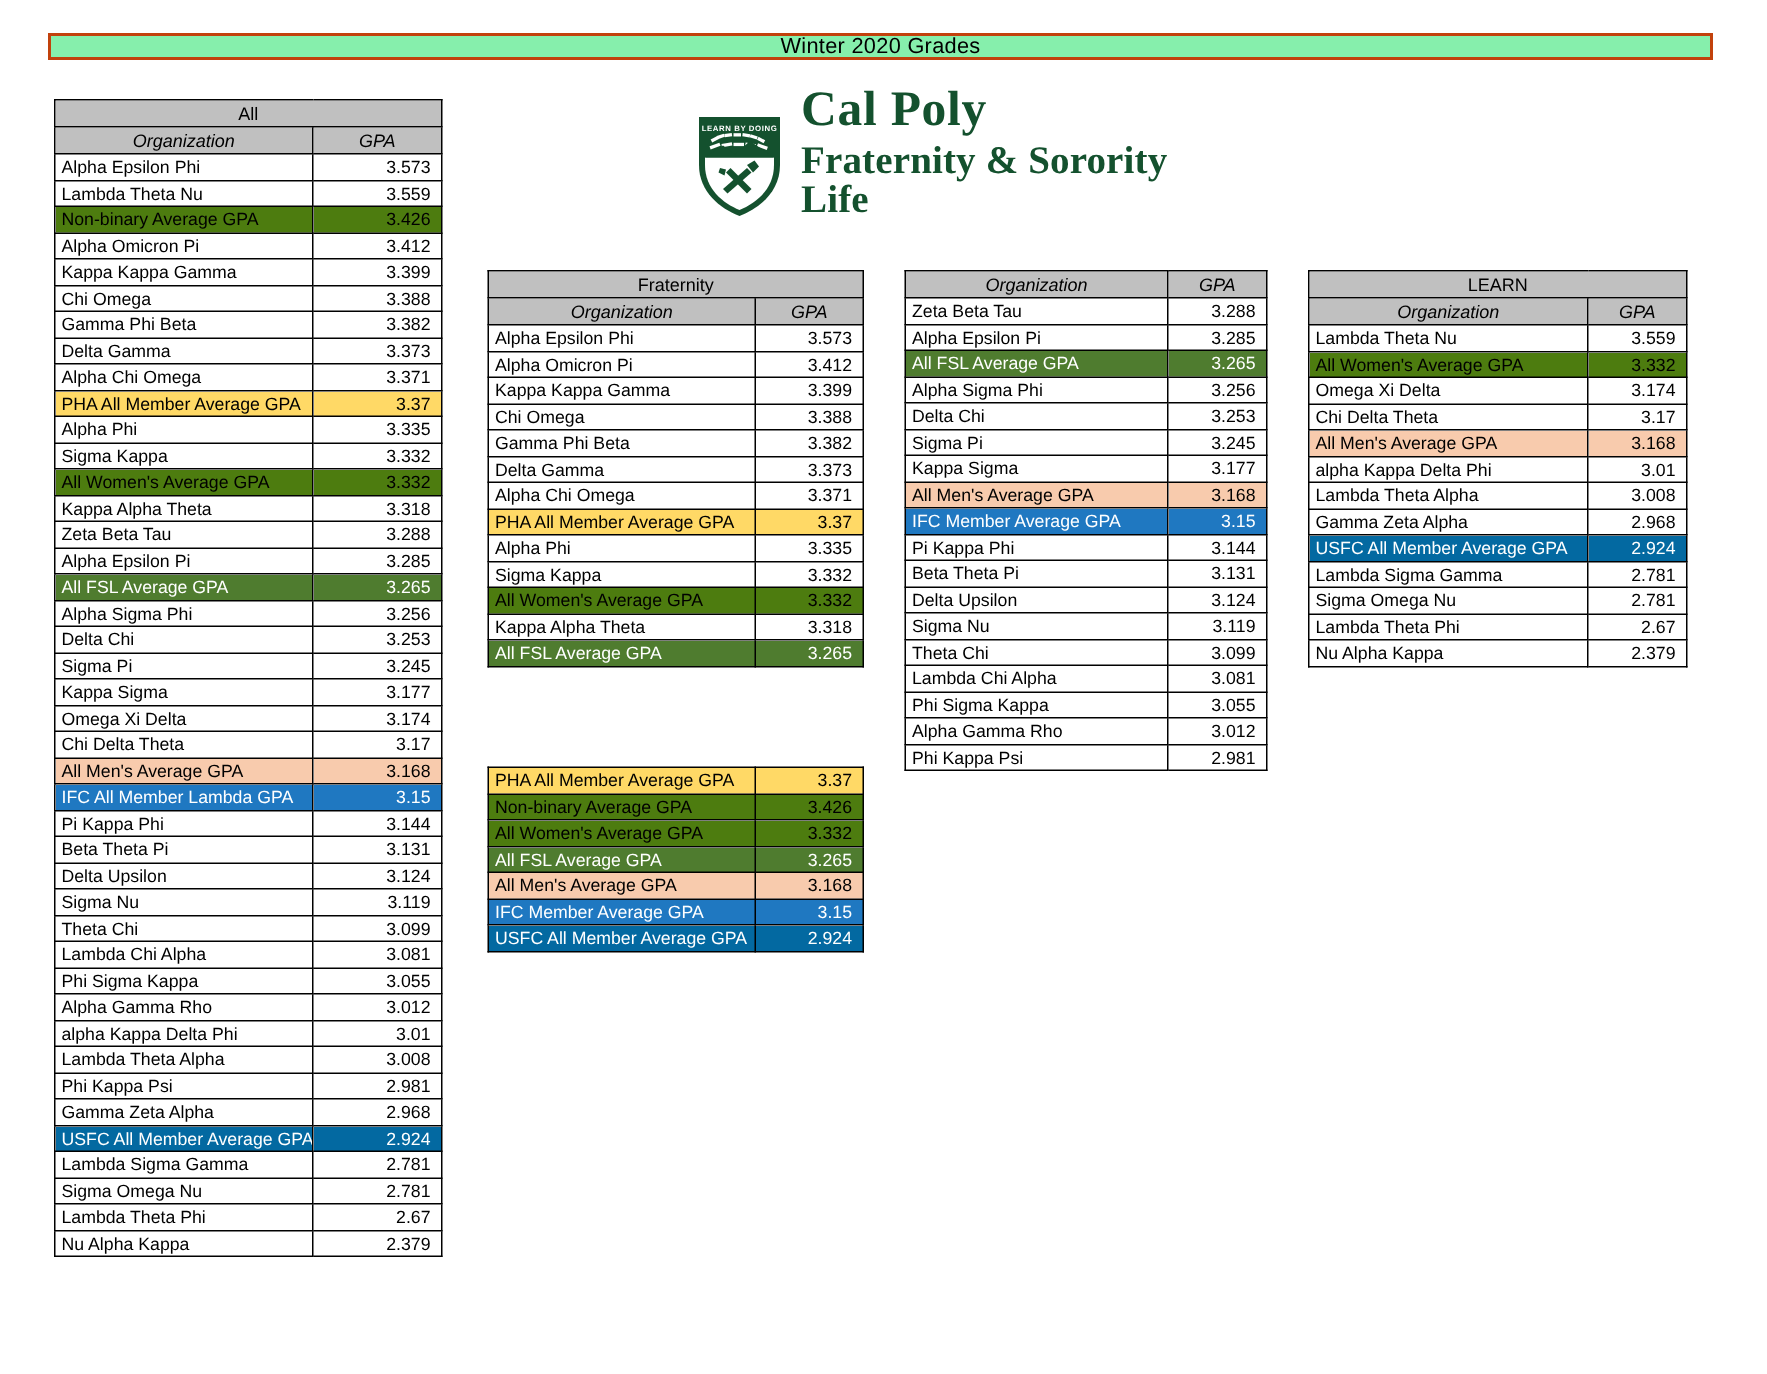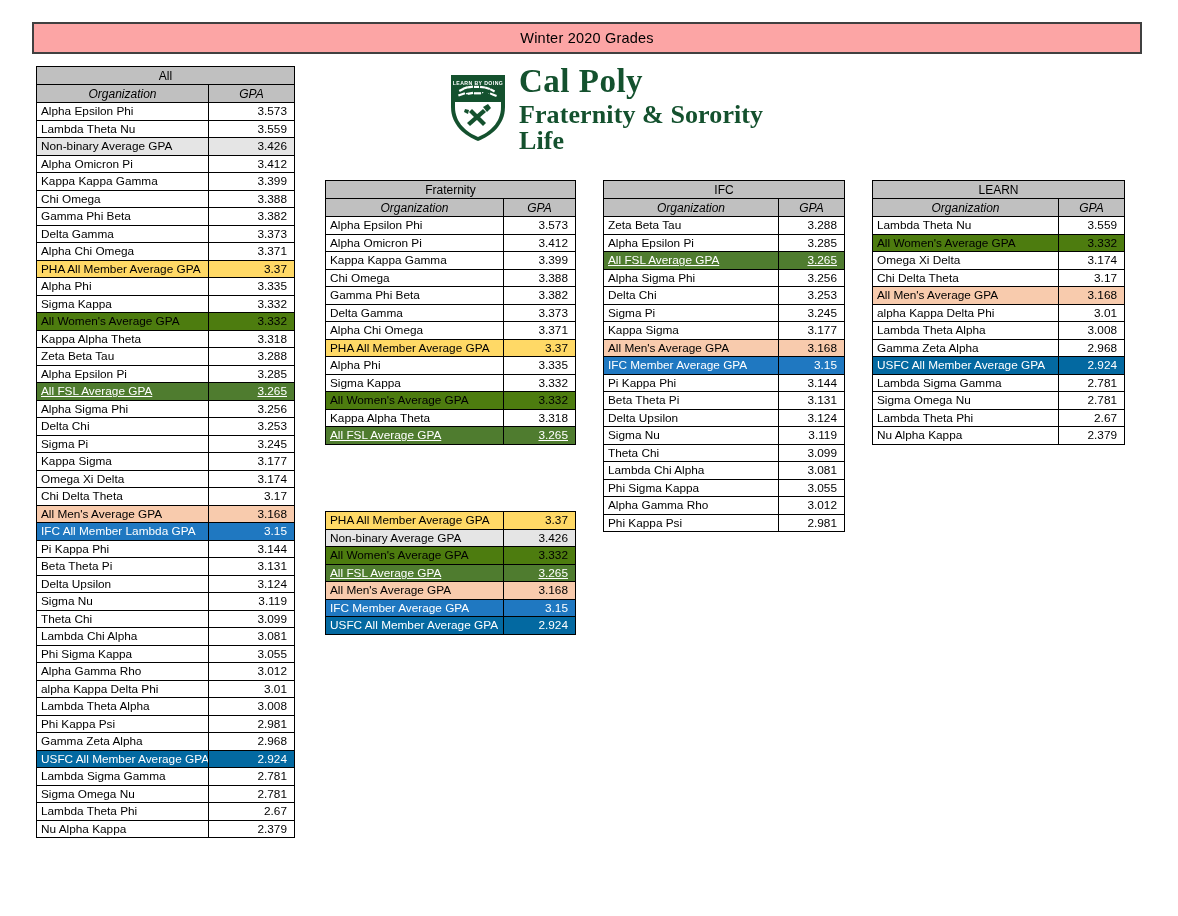--- a/index.html
+++ b/index.html
@@ -15,43 +15,43 @@
     color: #000000;
     overflow: hidden;
   }
 
   
   #title-banner {
     position: absolute;
     left: 32px;
     top: 22px;
     width: 1110px;
-    height: 32px;
-    border: 2px solid #404040;
+    height: 18px;
+    border: 2px solid #c2410c;
     box-sizing: border-box;
     display: flex;
     align-items: center;
     justify-content: center;
-    background: #fca5a5;
+    background: #86efac;
   }
   #title-banner .title-text {
     font-size: 14.5px;
     letter-spacing: 0.2px;
     color: #000000;
   }
 
   
   #logo-block {
     position: absolute;
-    left: 449px;
+    left: 464px;
     top: 70px;
     width: 340px;
     height: 76px;
     display: flex;
-    align-items: center;
+    align-items: flex-end;
   }
   #logo-shield {
     width: 58px;
     height: 70px;
     flex: 0 0 auto;
     margin-right: 12px;
   }
   #logo-words {
     display: flex;
     flex-direction: column;
@@ -106,23 +106,23 @@
     font-size: 12px;
     height: 18px;
     margin-top: 36px;
   }
   .gpa-table .col-head.gpa-col { text-align: center; }
   .gpa-table td.org { text-align: left; }
   .gpa-table td.gpa { text-align: right; padding-right: 7px; }
 
   
   .hl-gold  { background: #FFD966; }
-  .hl-blue  { background: #e5e5e5; }
+  .hl-blue  { background: #4d7c0f; }
   .hl-pink  { background: #4d7c0f; }
-  .hl-green { background: #4F7C2F; color: #FFFFFF; text-decoration: underline; }
+  .hl-green { background: #4F7C2F; color: #FFFFFF; }
   .hl-peach { background: #F8CBAD; }
   .hl-dkblue{ background: #1F78C1; color: #FFFFFF; }
   .hl-gray  { background: #0369a1; color: #FFFFFF; }
 
   
   #table-all        { left: 36px;  top: 66px;  width: 258px; }
   #table-all col.c1 { width: 172px; }
   #table-all col.c2 { width: 86px; }
 
   #table-pha        { left: 325px; top: 180px; width: 250px; }
@@ -480,23 +480,20 @@
     </tbody>
 </table>
 
 <table class="gpa-table" id="table-ifc">
   <colgroup>
       <col class="c1">
       <col class="c2">
     </colgroup>
   <thead>
     <tr>
-      <th class="tbl-title" colspan="2">IFC</th>
-    </tr>
-    <tr>
       <th class="col-head">Organization</th>
       <th class="col-head gpa-col">GPA</th>
     </tr>
   </thead>
   <tbody>
       <tr>
         <td class="org ">Zeta Beta Tau</td>
         <td class="gpa ">3.288</td>
       </tr>
       <tr>

